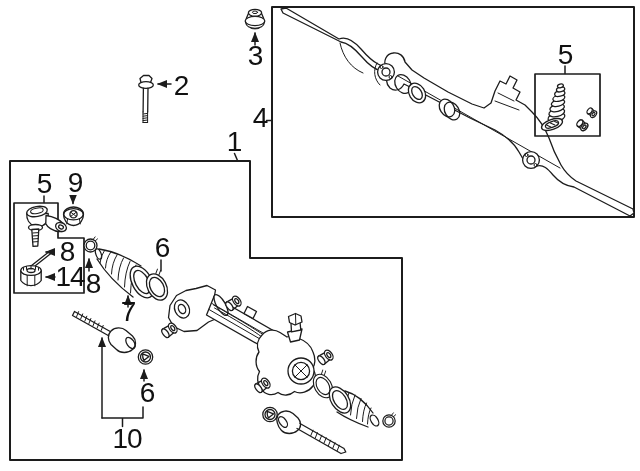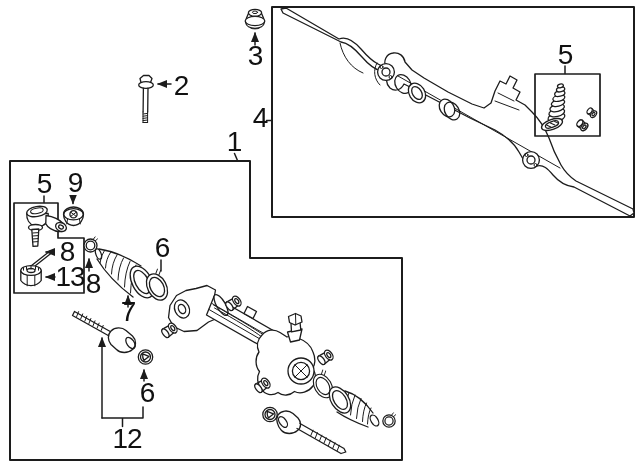--- a/index.html
+++ b/index.html
@@ -293,19 +293,19 @@
 
 <div class="callout" style="left:234px;top:142px">1</div>
 <div class="callout" style="left:181px;top:86px">2</div>
 <div class="callout" style="left:255px;top:56px">3</div>
 <div class="callout" style="left:260px;top:118px">4</div>
 <div class="callout" style="left:565px;top:55px">5</div>
 <div class="callout" style="left:162px;top:248px">6</div>
 <div class="callout" style="left:128px;top:312px">7</div>
 <div class="callout" style="left:93px;top:284px">8</div>
 <div class="callout" style="left:75px;top:183px">9</div>
-<div class="callout" style="left:127px;top:439px">12</div>
+<div class="callout" style="left:127px;top:439px">10</div>
 <div class="callout" style="left:147px;top:393px">6</div>
 <div class="callout" style="left:44px;top:184px">5</div>
-<div class="callout" style="left:70px;top:277px">13</div>
+<div class="callout" style="left:70px;top:277px">14</div>
 <div class="callout" style="left:67px;top:252px">8</div>
 
 </div>
 
 </body></html>

